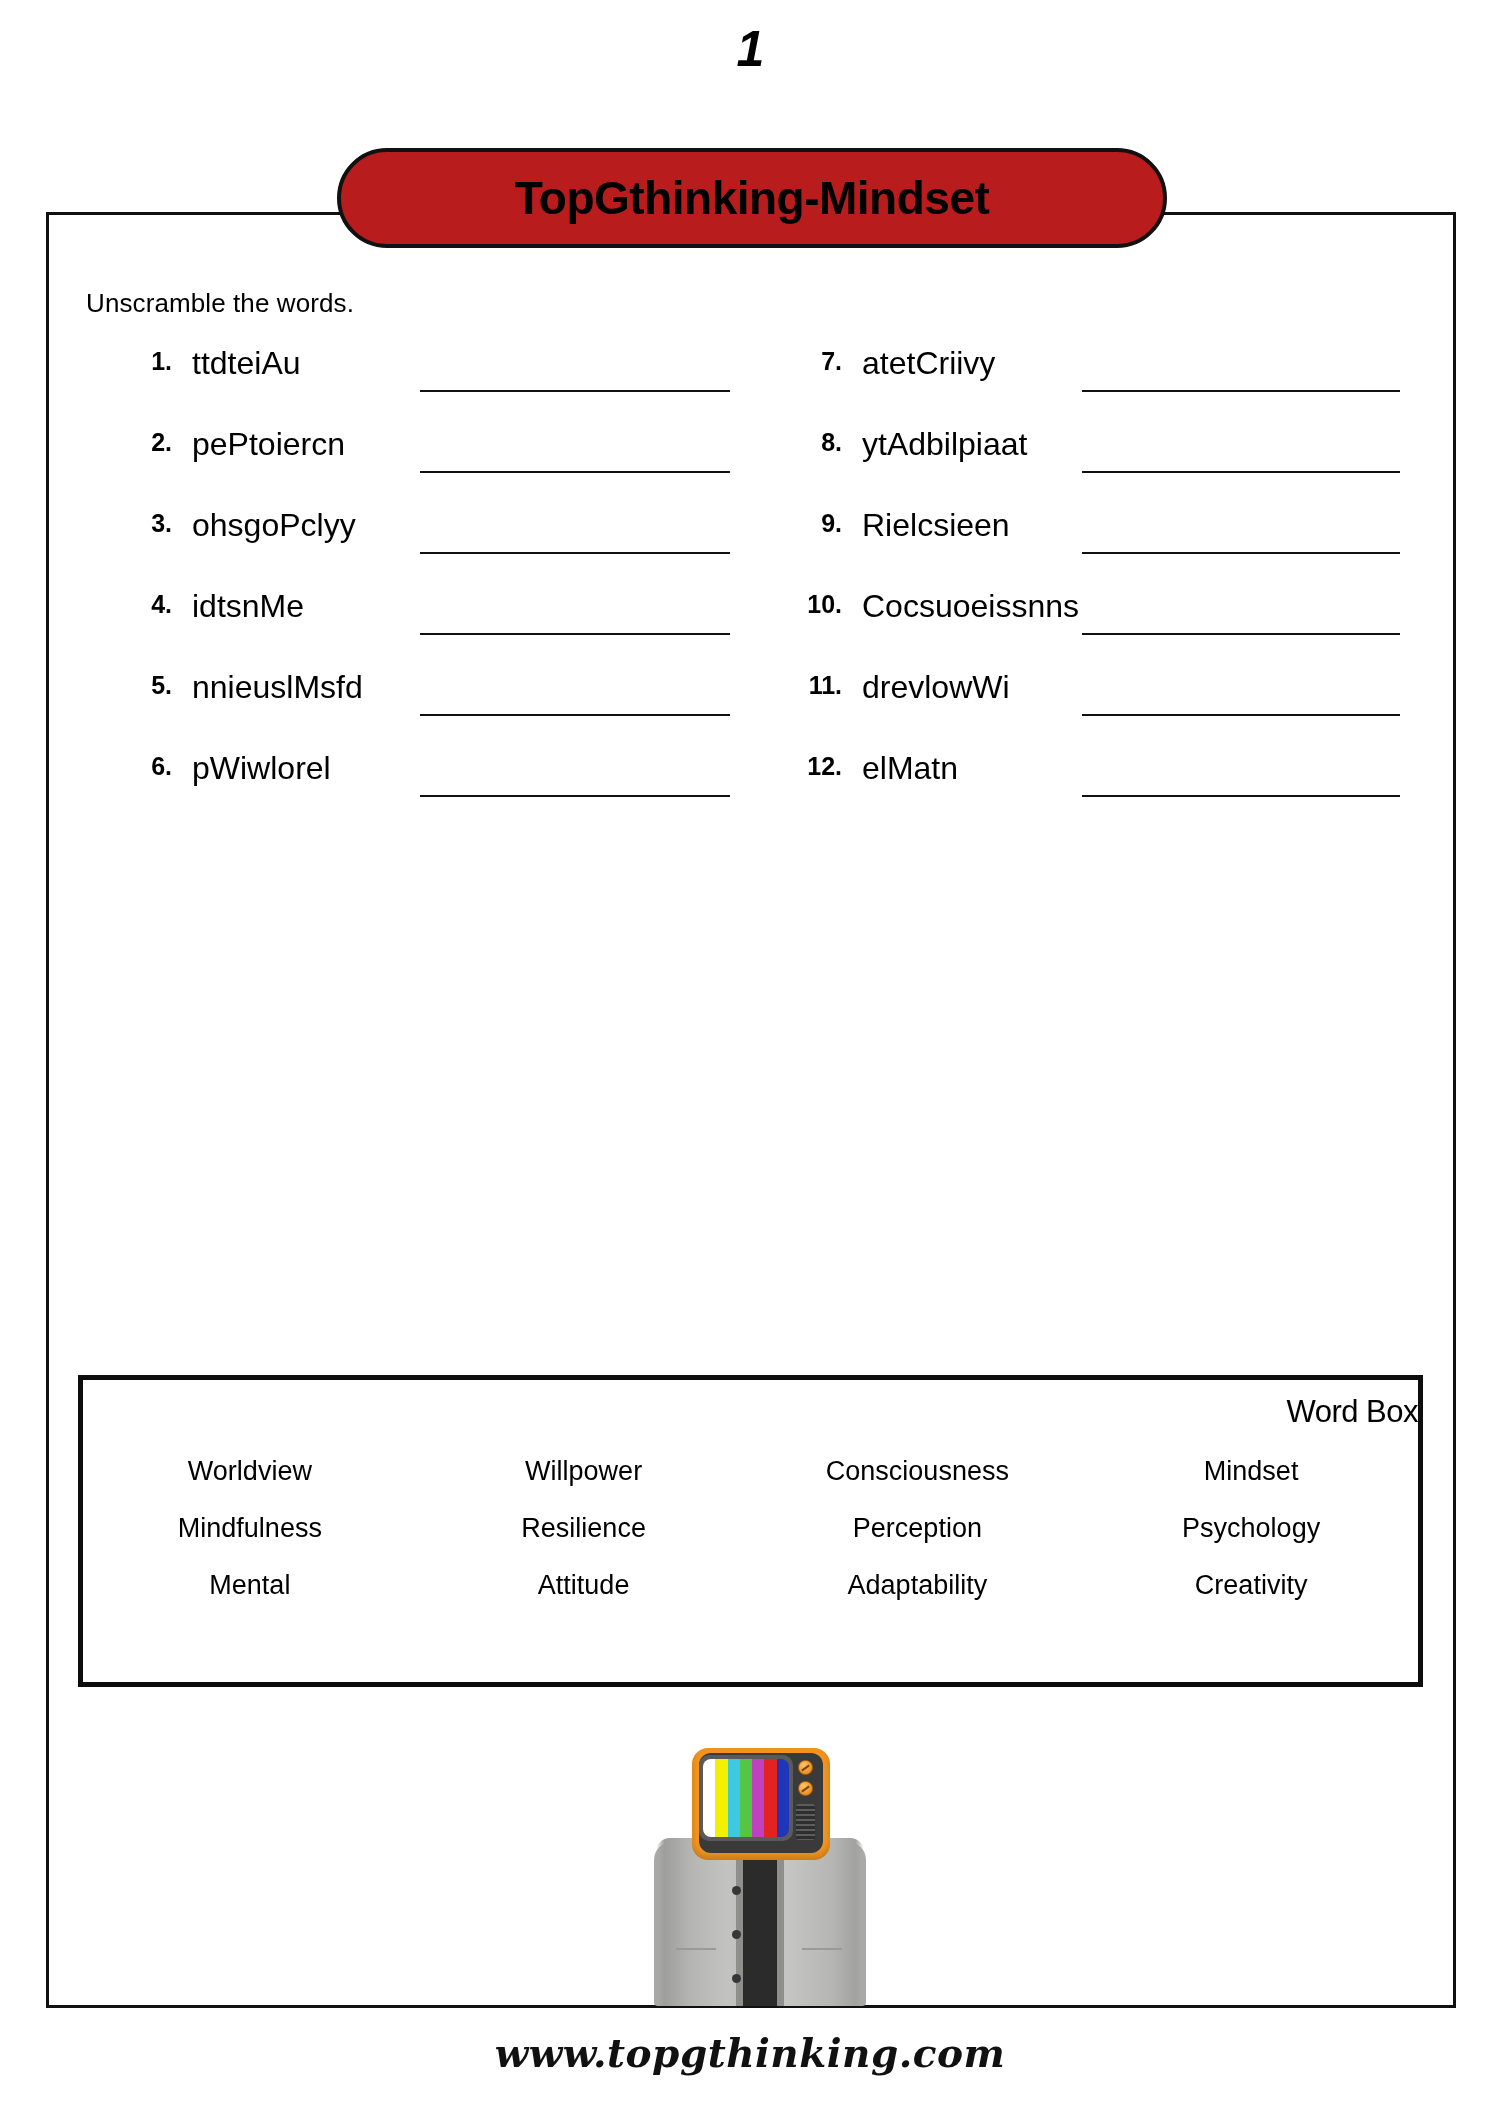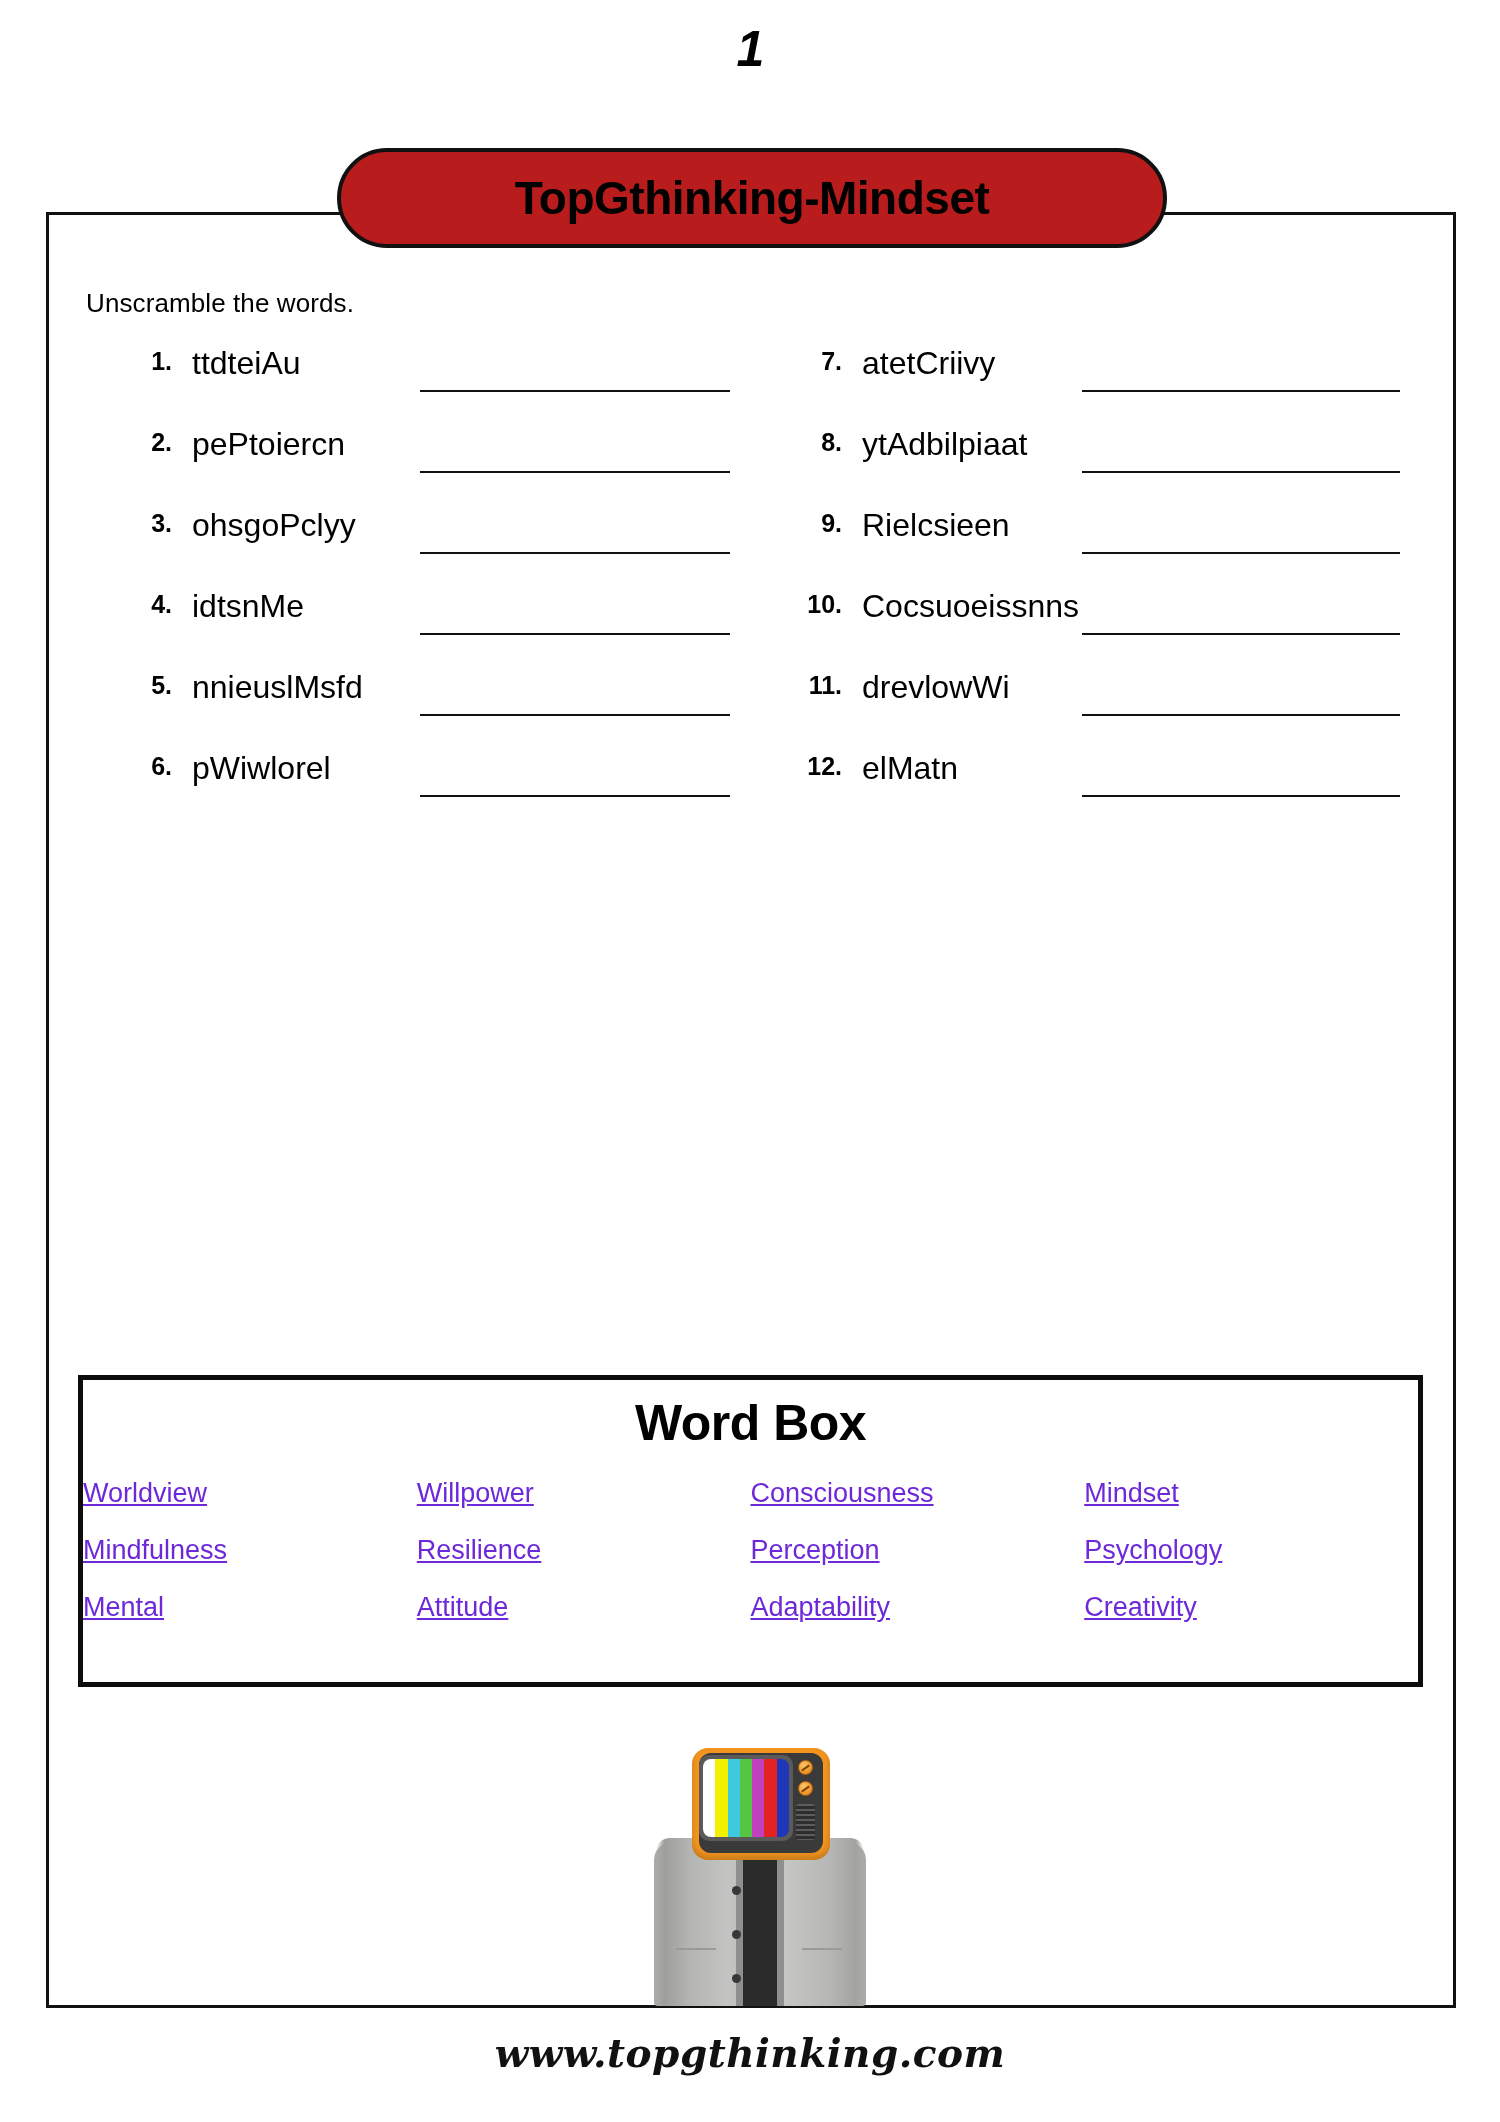--- a/index.html
+++ b/index.html
@@ -121,38 +121,38 @@
     position: absolute;
     left: 78px;
     top: 1375px;
     width: 1345px;
     height: 312px;
     border: 5px solid #0d0d0d;
     box-sizing: border-box;
     background: #ffffff;
   }
   #word-box-title {
-    text-align: center;
-    font-size: 50px;
-    font-weight: bold;
+    text-align: right;
+    font-size: 31px;
+    font-weight: normal;
     color: #000;
     margin-top: 14px;
     letter-spacing: -0.5px;
   }
   #word-box-grid {
     margin-top: 26px;
     display: grid;
     grid-template-columns: repeat(4, 1fr);
     row-gap: 26px;
   }
   .wb-word {
+    text-align: center;
     font-size: 27px;
-    color: #6d28d9;
+    color: #000000;
     white-space: nowrap;
-    text-decoration: underline;
   }
 
   
   #mascot {
     position: absolute;
     left: 620px;
     top: 1742px;
     width: 280px;
     height: 264px;
     overflow: hidden;

